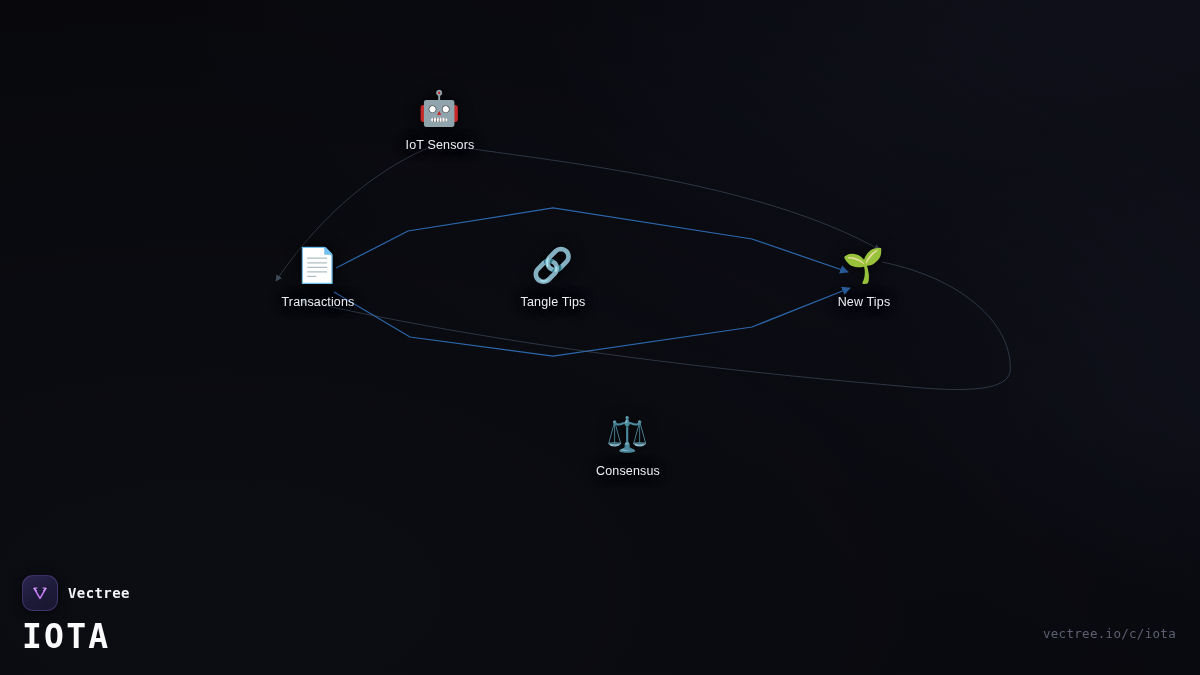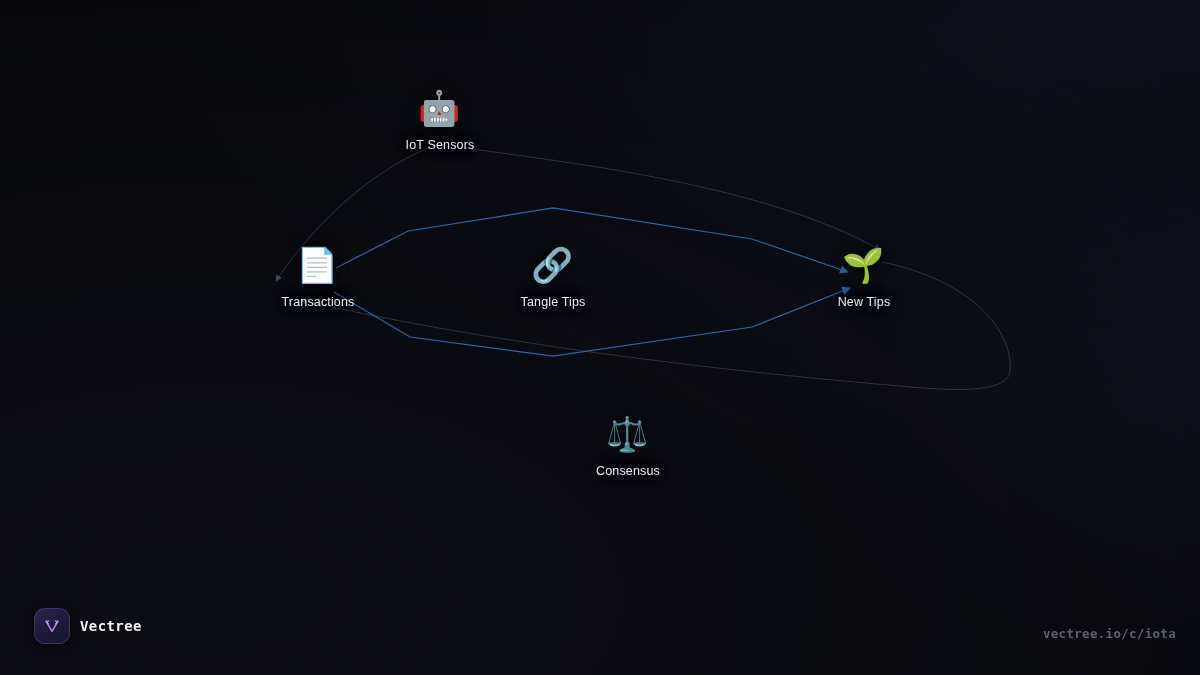--- a/index.html
+++ b/index.html
@@ -82,21 +82,21 @@
     font-size: 12.5px;
     color: #eceef3;
     white-space: nowrap;
     letter-spacing: 0.15px;
     text-shadow: 0 0 6px rgba(5,6,10,0.95), 0 0 14px rgba(5,6,10,0.85);
   }
 
   
   #brand {
     position: absolute;
-    left: 34px;
+    left: 22px;
     bottom: 22px;
   }
   .brand-row {
     display: flex;
     align-items: center;
     gap: 10px;
     margin-bottom: 9px;
   }
   .brand-mark {
     width: 34px;
@@ -125,21 +125,20 @@
     line-height: 1;
   }
   #site-url {
     position: absolute;
     right: 24px;
     bottom: 34px;
     font-family: "DejaVu Sans Mono", "Liberation Mono", monospace;
     font-size: 12.5px;
     color: #5c6072;
     letter-spacing: 0.3px;
-    font-weight: bold;
   }
 </style>
 </head>
 <body>
 
 <div id="stage">
 
   <div class="bg-base"></div>
   <div class="bg-glow-tr"></div>
   <div class="bg-glow-r"></div>
@@ -190,16 +189,17 @@
     <div class="brand-row">
       <div class="brand-mark">
         <svg width="20" height="20" viewBox="0 0 24 24" aria-hidden="true">
           <path d="M5 6.5 L12 18.5 L19 6.5" fill="none" stroke="#c079f2" stroke-width="1.9" stroke-linecap="round" stroke-linejoin="round"></path>
           <path d="M5 6.5 L7.6 9.4 M5 6.5 L8.1 6.0" fill="none" stroke="#d79bf7" stroke-width="1.5" stroke-linecap="round"></path>
           <path d="M19 6.5 L16.4 9.4 M19 6.5 L15.9 6.0" fill="none" stroke="#d79bf7" stroke-width="1.5" stroke-linecap="round"></path>
         </svg>
       </div>
       <div class="brand-name">Vectree</div>
     </div>
+    <div class="brand-title">IOTA</div>
   </div>
 
   <div id="site-url">vectree.io/c/iota</div>
 </div>
 
 </body></html>

